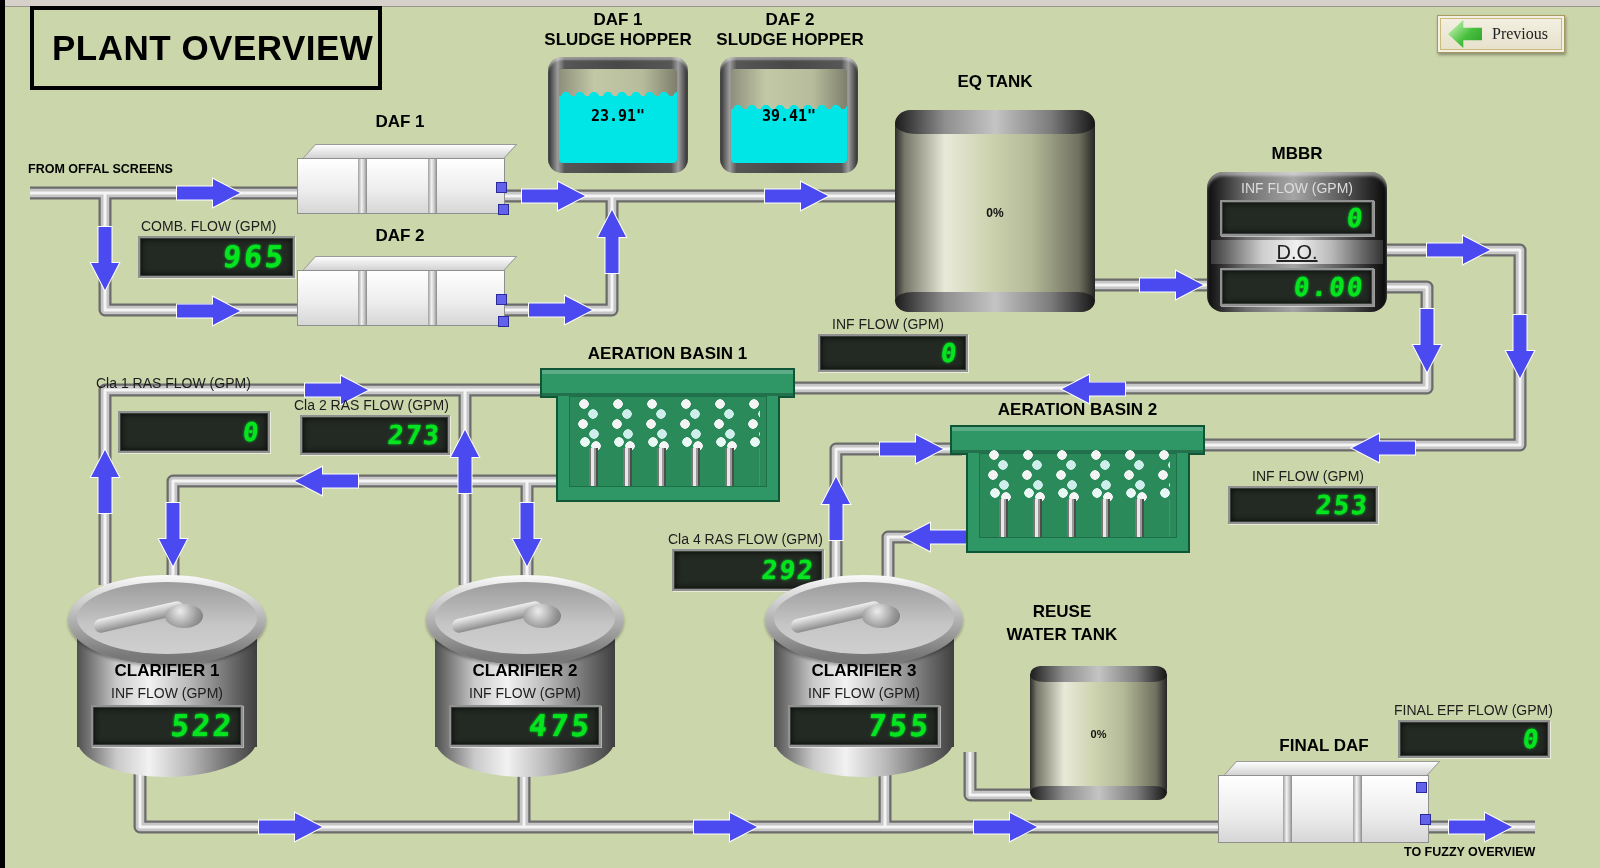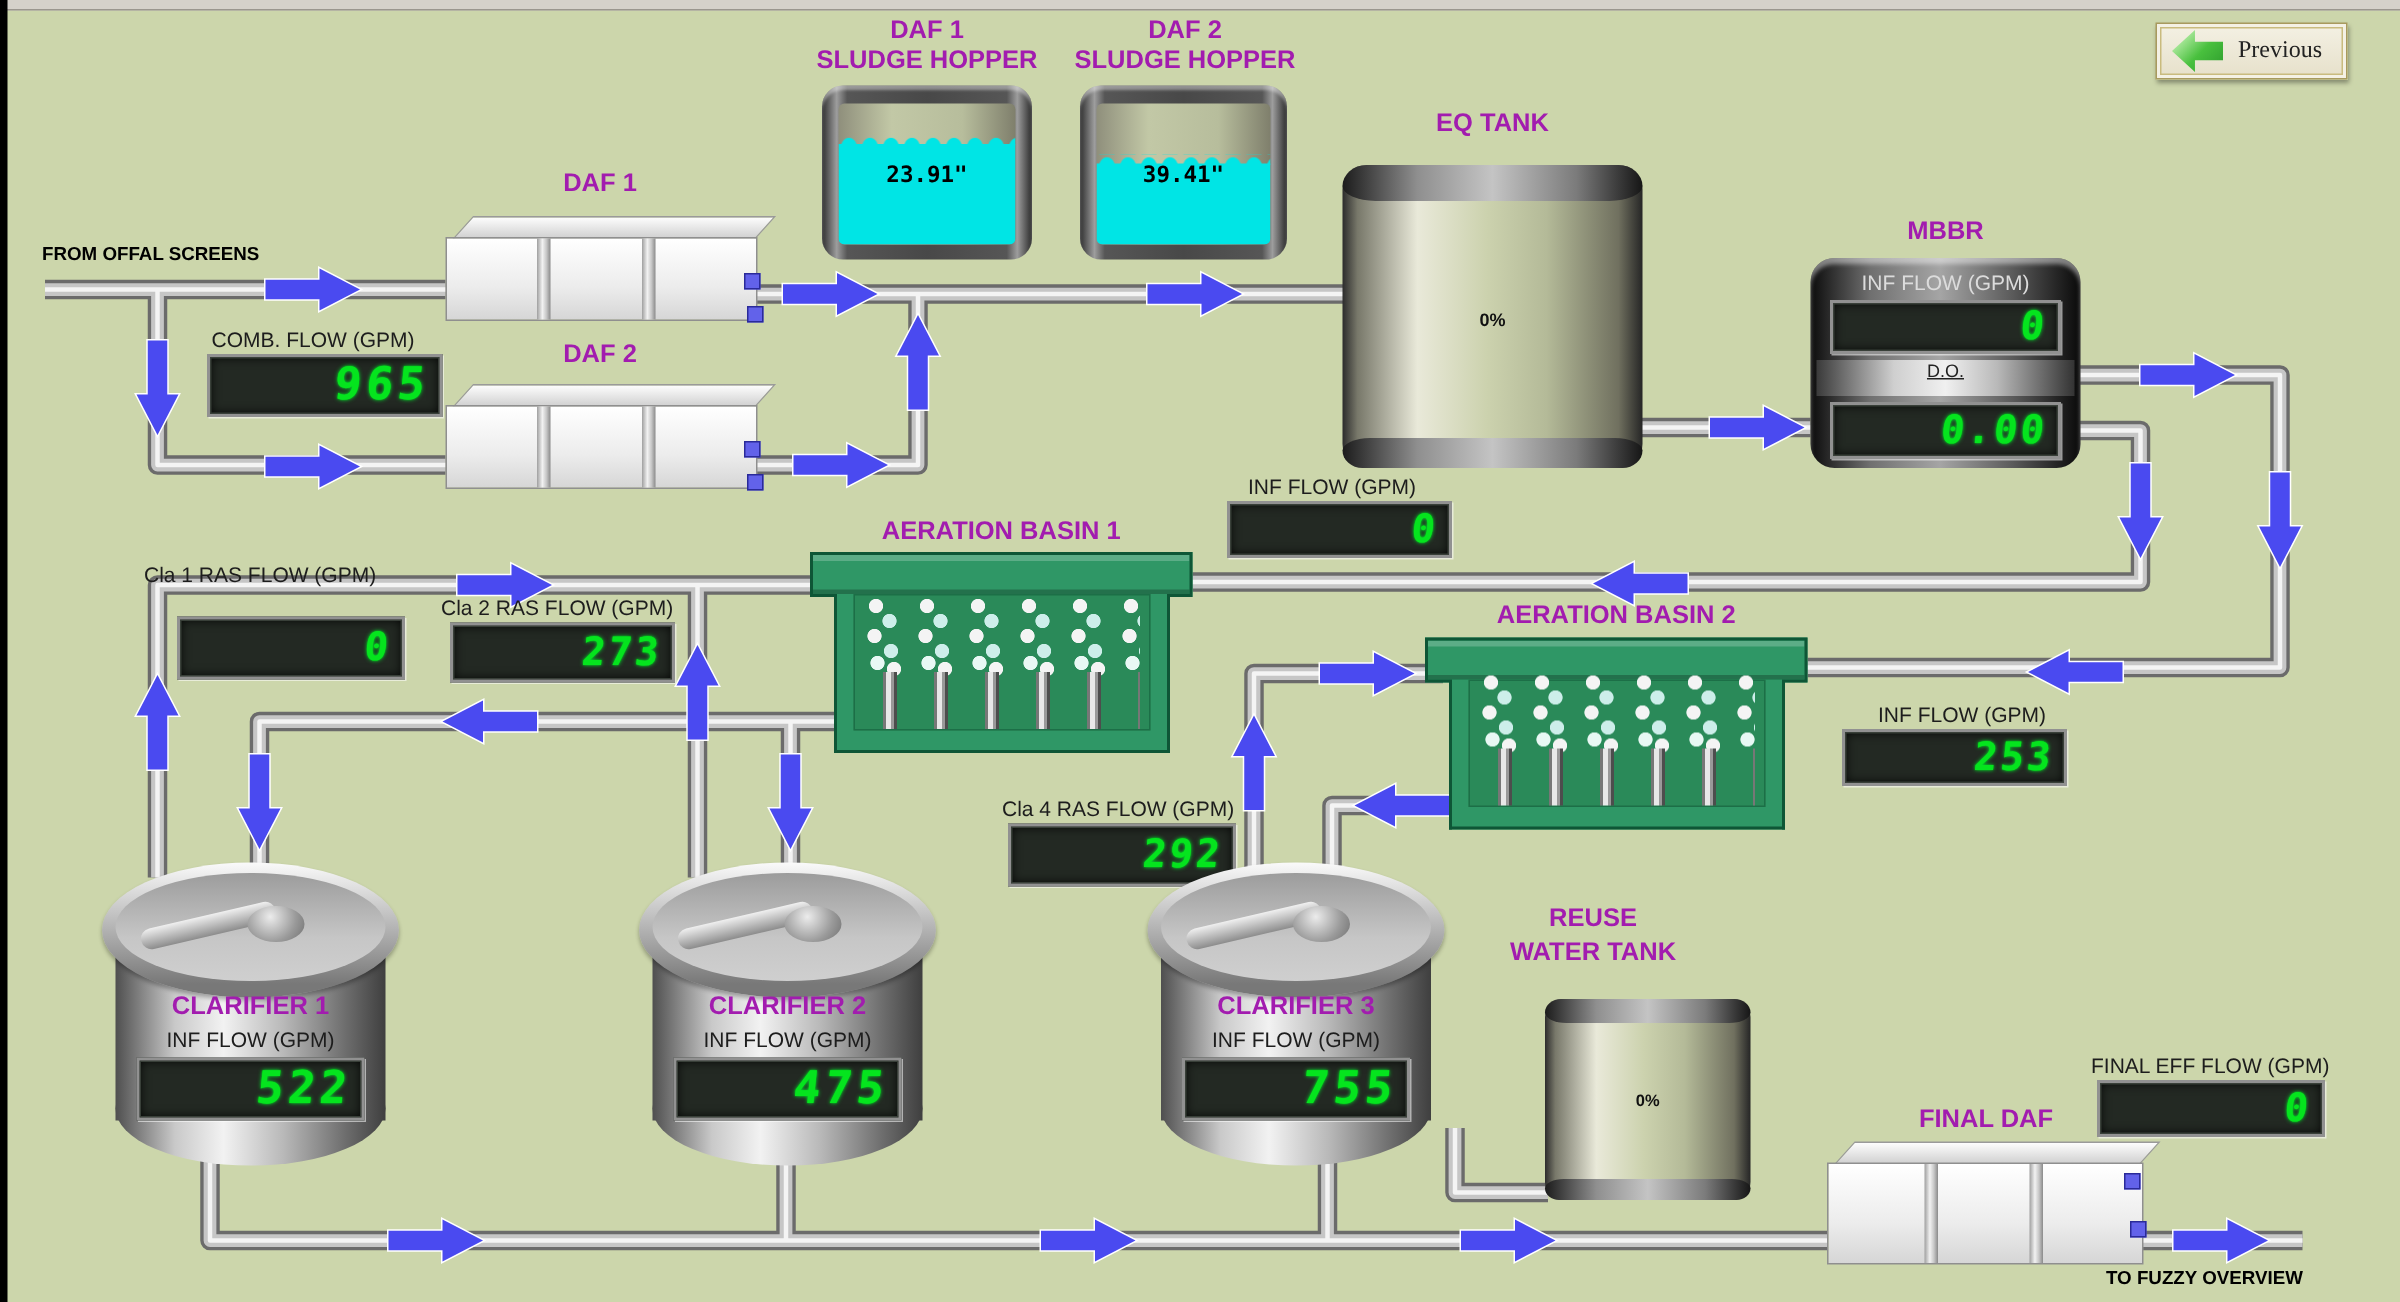--- a/index.html
+++ b/index.html
@@ -1,39 +1,39 @@
 <!DOCTYPE html>
 <html><head>
 <meta charset="utf-8">
 <style>
   html,body{margin:0;padding:0;background:#888;}
   #stage{position:relative;width:1600px;height:868px;background:#ccd6ab;overflow:hidden;
          font-family:"Liberation Sans",sans-serif;}
   .abs{position:absolute;}
   
-  .elabel{font-weight:bold;font-size:17px;color:#a21caf;text-align:center;line-height:20px;white-space:nowrap;}
+  .elabel{font-weight:bold;font-size:17px;color:#000000;text-align:center;line-height:20px;white-space:nowrap;}
   .dlabel{font-size:14px;color:#1d1d1d;white-space:nowrap;}
   .small-bold{font-weight:bold;font-size:12.5px;color:#000;white-space:nowrap;}
   
   .disp{background:#232923;border:2px solid #919191;
         box-shadow:inset 0 0 0 1px #394039,inset 0 0 7px #000,1px 1px 0 rgba(255,255,255,.55);
         display:flex;align-items:center;justify-content:flex-end;padding:0 7px;box-sizing:border-box;}
   .seg{font-family:"DejaVu Sans Mono",monospace;font-weight:bold;color:#05e41e;
        text-shadow:0 0 3px rgba(0,240,50,.9),0 0 1px #0c0;font-size:30px;letter-spacing:3px;
        transform:skewX(-6deg);line-height:1;}
   .seg.sm{font-size:26px;letter-spacing:2px;}
   
   .sage-body{background:linear-gradient(90deg,#2c2c2c 0%,#78786a 5%,#e9e9d9 25%,#ccd2ae 48%,#b4ba98 68%,#70705f 92%,#262626 100%);border-radius:16px;}
   .cap{position:absolute;left:0;right:0;background:linear-gradient(90deg,#1c1c1c,#8f8f8f 25%,#c4c4c4 50%,#7b7b7b 78%,#161616);}
   .cap.top{top:0;border-radius:16px 16px 22px 22px/14px 14px 10px 10px;}
   .cap.bot{bottom:0;border-radius:22px 22px 16px 16px/10px 10px 14px 14px;}
   .pct{position:absolute;left:0;right:0;text-align:center;font-weight:bold;font-size:12px;color:#111;}
   .mbbr-body{background:linear-gradient(90deg,#0b0b0b,#6f6f6f 22%,#a5a5a5 48%,#5a5a5a 75%,#090909);border-radius:16px;box-shadow:inset 0 4px 3px rgba(255,255,255,.45);}
   .mbbr-band{position:absolute;background:linear-gradient(90deg,#3a3a3a,#cfcfcf 30%,#f0f0f0 50%,#b9b9b9 70%,#333);
-             display:flex;justify-content:center;font-size:12px;color:#222;text-decoration:underline;}
+             display:flex;align-items:center;justify-content:center;font-size:20px;color:#222;text-decoration:underline;}
   .mbbr-toplabel{position:absolute;text-align:center;color:#dcdcdc;font-size:14px;}
   
   .hopper{border-radius:14px;background:linear-gradient(90deg,#2e2e2e,#9d9d9d 7%,#565656 12%,#484848 50%,#565656 88%,#9d9d9d 93%,#2a2a2a);
           box-shadow:inset 0 3px 2px rgba(255,255,255,.4);}
   .hop-in{position:absolute;left:11px;right:11px;top:12px;bottom:10px;border-radius:4px;overflow:hidden;
           background:linear-gradient(90deg,#8f8f7c,#c2c8a6 30%,#b7bd9c 70%,#7f7f6c);}
   .hop-fill{position:absolute;left:0;right:0;bottom:0;background:#00e5e5;}
   .hop-fill::before{content:"";position:absolute;left:0;right:0;top:-6px;height:7px;
           background-image:radial-gradient(6px 7px at 7px 8px,#00e5e5 5px,transparent 5.5px);
           background-size:14px 7px;background-repeat:repeat-x;}
@@ -140,20 +140,23 @@
       <use href="#arr" class="arrow" transform="translate(259,827)"></use>
       <use href="#arr" class="arrow" transform="translate(694,827)"></use>
       <use href="#arr" class="arrow" transform="translate(974,827)"></use>
       <use href="#arr" class="arrow" transform="translate(1449,827)"></use>
     </g>
   </svg>
 
   <div class="abs edge-top" style="left:0;top:0;width:1600px;height:6px;"></div>
   <div class="abs" style="left:0;top:0;width:5px;height:868px;background:#000;"></div>
 
+  <div class="abs titlebox" style="left:30px;top:6px;width:352px;height:84px;">
+    <span>PLANT OVERVIEW</span>
+  </div>
   <div class="abs prev" style="left:1437px;top:15px;width:128px;height:38px;">
     <span class="prev-arrow"></span>
     <span class="prev-label">Previous</span>
   </div>
 
   <div class="abs small-bold" style="left:28px;top:162px;">FROM OFFAL SCREENS</div>
   <div class="abs small-bold" style="left:1404px;top:845px;">TO FUZZY OVERVIEW</div>
 
   <div class="abs elabel" style="left:523px;top:10px;width:190px;">
     <div>DAF 1</div>

